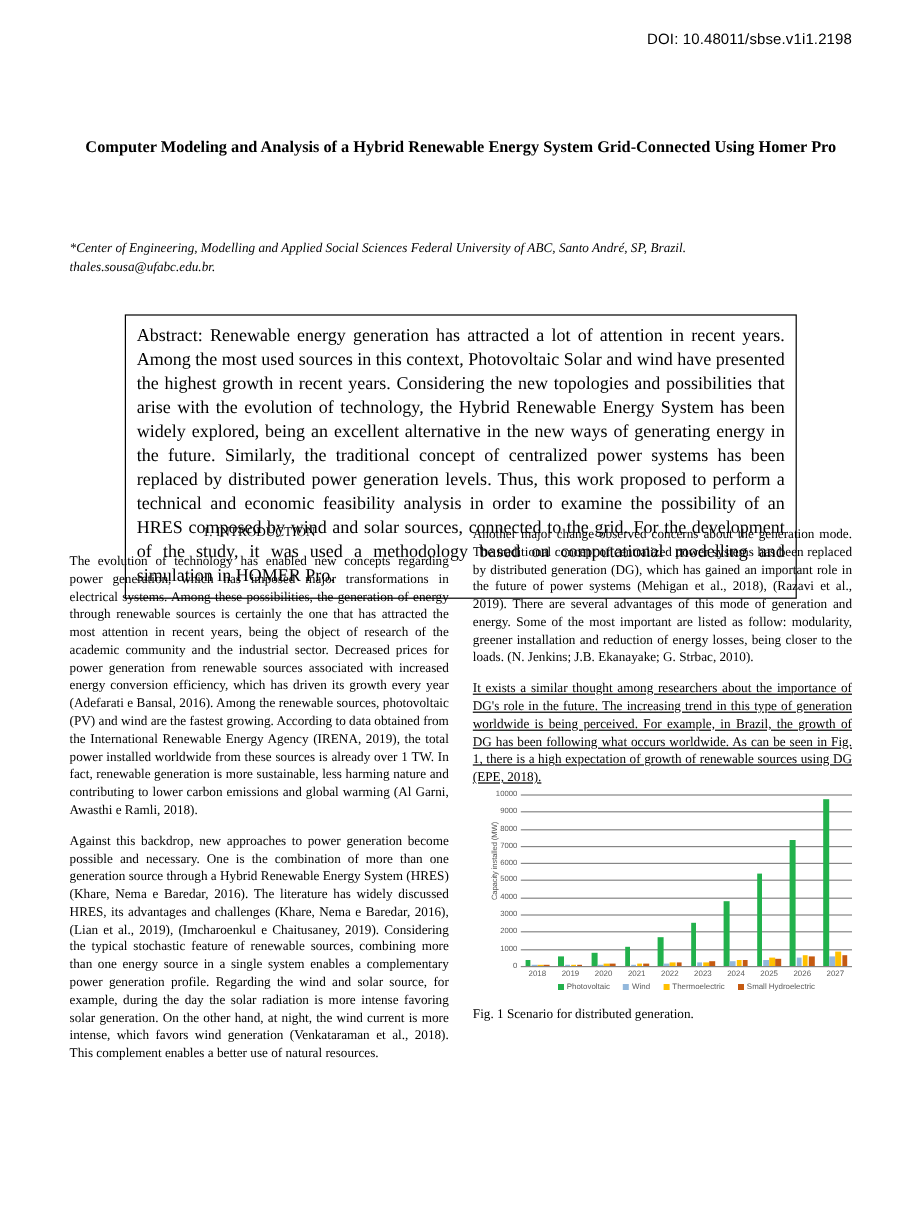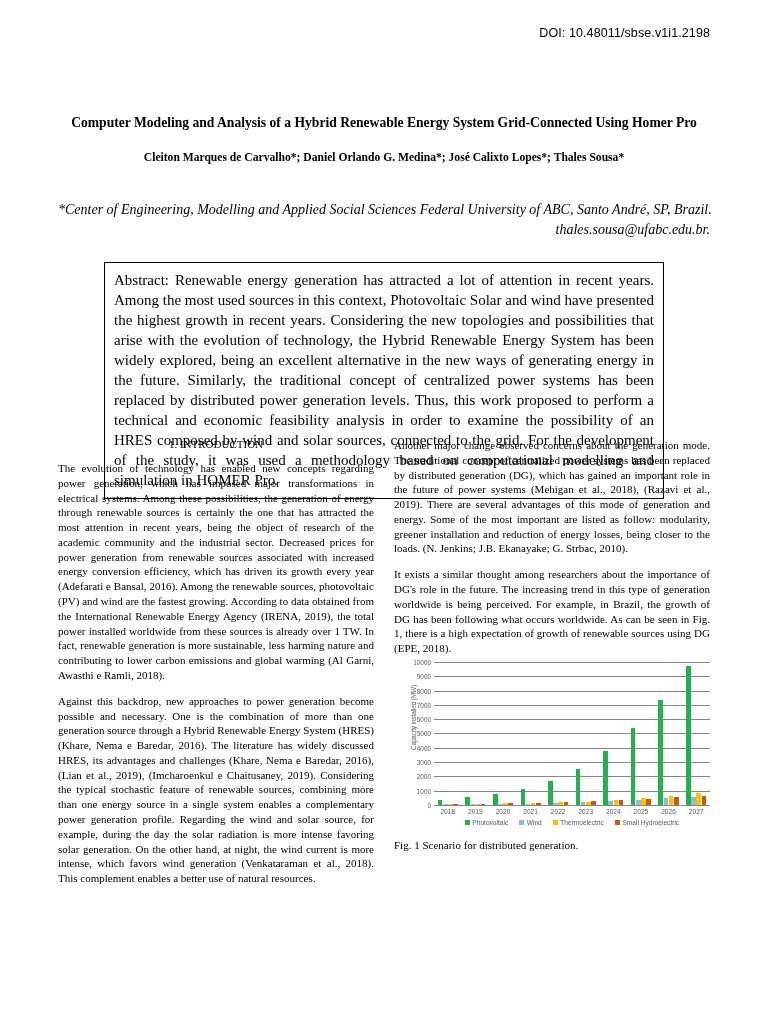--- a/index.html
+++ b/index.html
@@ -47,23 +47,23 @@
     margin-top: 17px;
     font-size: 11.6px;
     font-weight: bold;
     line-height: 1.4;
   }
   .affiliation {
     position: absolute;
     top: 200px;
     left: 58px;
     width: 652px;
-    text-align: right;
+    text-align: left;
     font-style: italic;
-    font-size: 14px;
+    font-size: 11px;
     line-height: 1.42;
   }
   .affiliation div { white-space: nowrap; }
   
   .abstract-box {
     position: absolute;
     top: 262px;
     left: 104px;
     width: 560px;
     border: 1px solid #000;
@@ -102,21 +102,21 @@
     font-size: 11px;
     margin: 0 0 11px 0;
   }
   p.body {
     font-size: 11px;
     line-height: 1.345;
     text-align: justify;
     margin: 0 0 11px 0;
     hyphens: auto;
   }
-  p.body.tight { margin-bottom: 0; }
+  p.body.tight { margin-bottom: 0; text-decoration: underline; }
   
   .figure {
     margin-top: 2px;
     width: 316px;
   }
   .chart-wrap {
     position: relative;
     width: 316px;
     height: 172px;
     font-family: "Liberation Sans", "DejaVu Sans", sans-serif;
@@ -217,21 +217,20 @@
 </style>
 </head>
 <body>
 
 <div class="page">
 
   <div class="doi-row">DOI: 10.48011/sbse.v1i1.2198</div>
 
   <div class="title-block">
     <h1 class="paper-title">Computer Modeling and Analysis of a Hybrid Renewable Energy System Grid-Connected Using Homer Pro</h1>
-    <div class="authors">Cleiton Marques de Carvalho*; Daniel Orlando G. Medina*; José Calixto Lopes*; Thales Sousa*</div>
   </div>
 
   <div class="affiliation">
     <div>*Center of Engineering, Modelling and Applied Social Sciences Federal University of ABC, Santo André, SP, Brazil.</div>
     <div>thales.sousa@ufabc.edu.br.</div>
   </div>
 
   <div class="abstract-box">
     <p class="abstract-text">Abstract: Renewable energy generation has attracted a lot of attention in recent years. Among the most used sources in this context, Photovoltaic Solar and wind have presented the highest growth in recent years. Considering the new topologies and possibilities that arise with the evolution of technology, the Hybrid Renewable Energy System has been widely explored, being an excellent alternative in the new ways of generating energy in the future. Similarly, the traditional concept of centralized power systems has been replaced by distributed power generation levels. Thus, this work proposed to perform a technical and economic feasibility analysis in order to examine the possibility of an HRES composed by wind and solar sources, connected to the grid. For the development of the study, it was used a methodology based on computational modelling and simulation in HOMER Pro.</p>
   </div>

